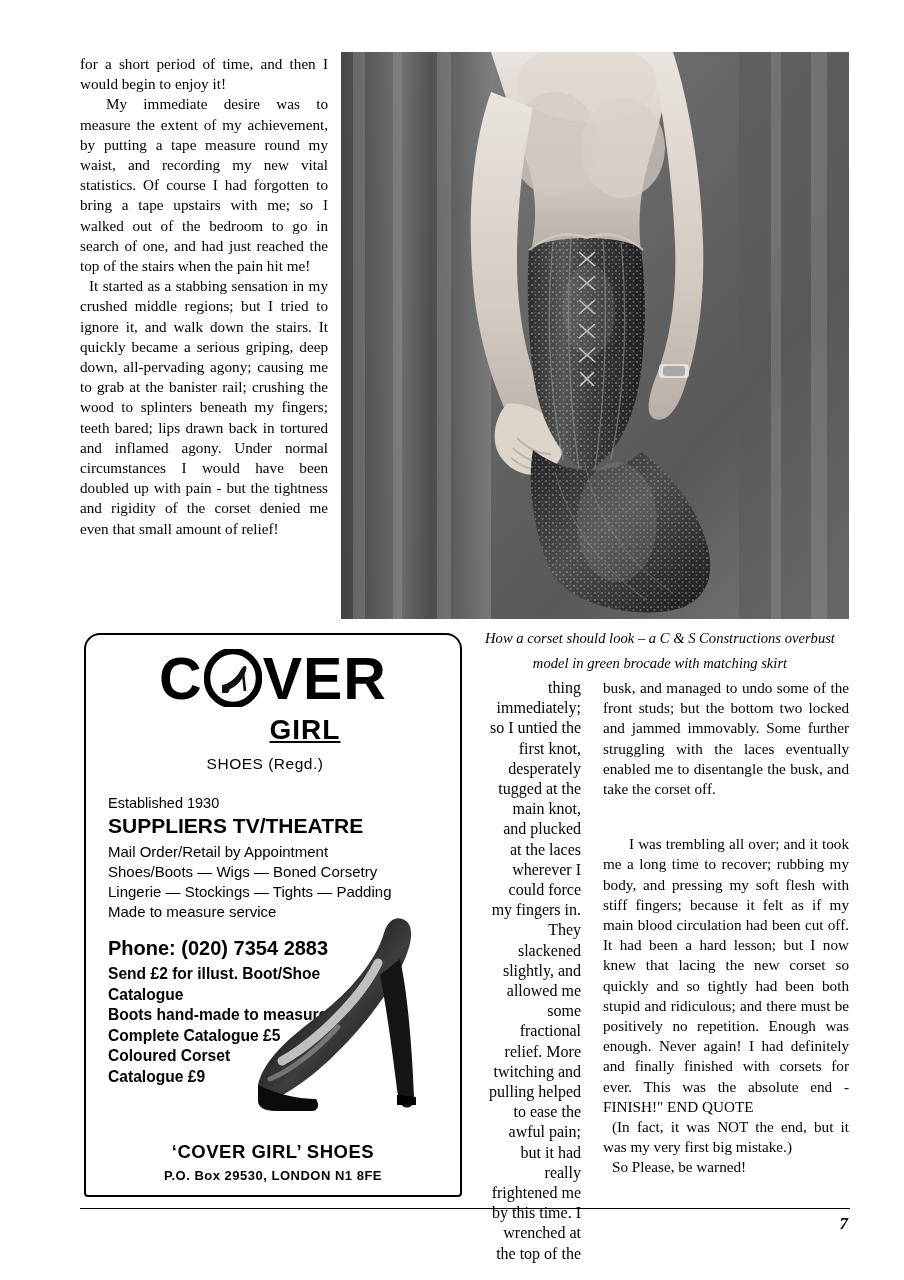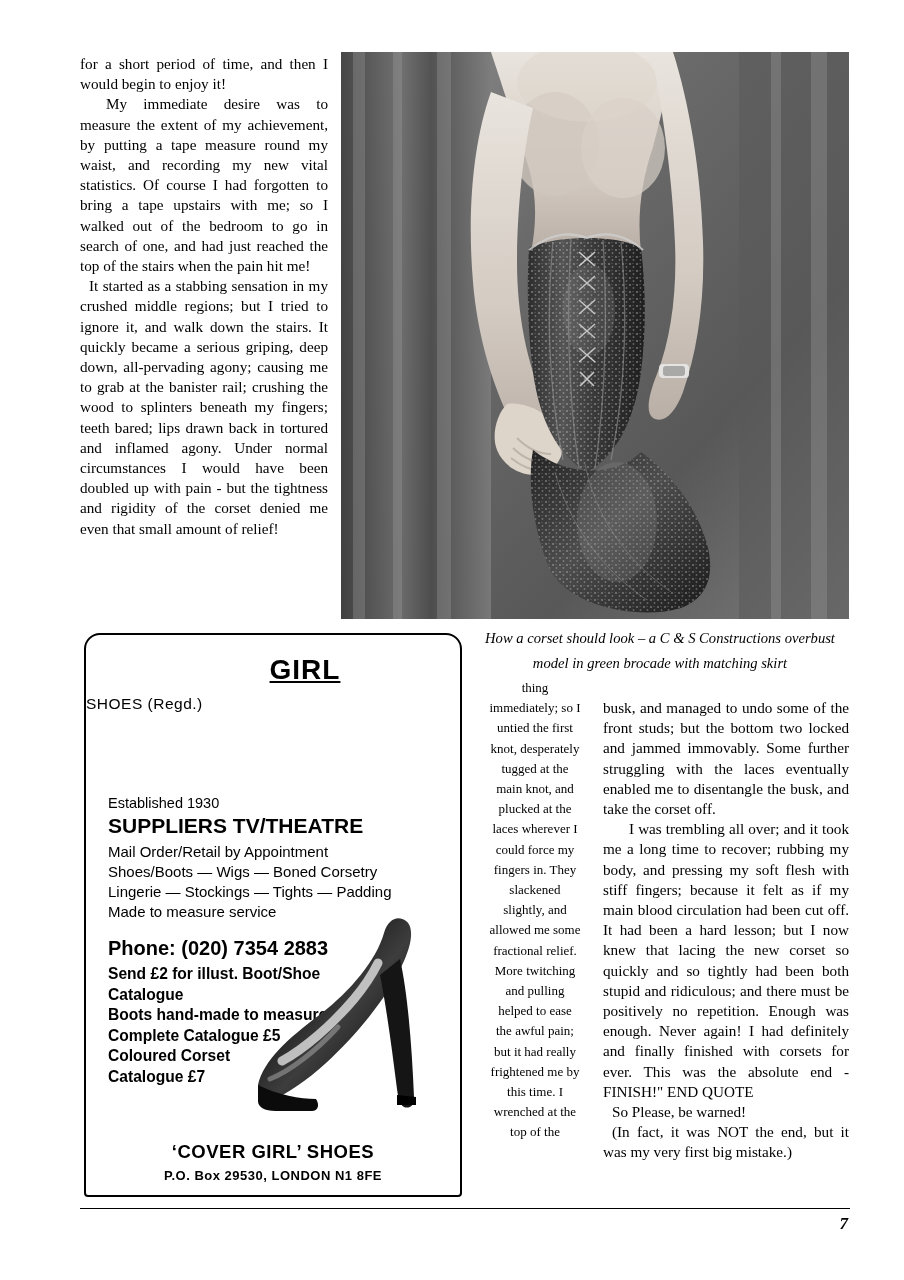--- a/index.html
+++ b/index.html
@@ -97,21 +97,21 @@
     display: block;
     text-align: center;
     padding-left: 64px;
     text-decoration: underline;
   }
   .ad-shoes-regd {
     font-family: "Liberation Sans", sans-serif;
     font-size: 15.5px;
     letter-spacing: 0.5px;
     display: block;
-    text-align: left;
+    text-align: center;
     padding-right: 16px;
     margin-top: 4px;
   }
   .o-shoe {
     display: inline-block;
     position: relative;
     width: 58px;
     height: 58px;
     vertical-align: -8px;
     margin: 0 1px;
@@ -157,35 +157,35 @@
     width: 220px;
     height: 230px;
   }
 
   
   .col-mid-bot {
     position: absolute;
     left: 489px;
     top: 678px;
     width: 92px;
-    font-size: 13px;
+    font-size: 16px;
     line-height: 20.2px;
-    text-align: center;
+    text-align: right;
   }
   .col-right-bot {
     position: absolute;
     left: 603px;
-    top: 698px;
+    top: 678px;
     width: 246px;
     font-size: 15.2px;
     line-height: 20.2px;
     text-align: justify;
   }
   .col-mid-bot p, .col-right-bot p { margin: 0; }
-  .col-right-bot p.indent { text-indent: 26px; }
+  .col-right-bot p.indent { text-indent: 26px; margin-top: 35px; }
   .col-right-bot p.small-indent { text-indent: 9px; }
 
   .rule {
     position: absolute;
     left: 80px;
     top: 1208px;
     width: 770px;
     border-top: 1.4px solid #000;
   }
   .folio {
@@ -308,41 +308,49 @@
 
       <ellipse cx="276" cy="470" rx="40" ry="60" fill="#8d8d8d" opacity="0.25"></ellipse>
       <ellipse cx="248" cy="258" rx="26" ry="46" fill="#9f9f9f" opacity="0.18"></ellipse>
     </svg>
   </div>
 
   <div class="caption">How a corset should look – a C &amp; S Constructions overbust model in green brocade with matching skirt</div>
 
   <div class="ad">
     <div class="ad-logo">
+      <span class="ad-cover"><span>C</span><span class="o-shoe">
+        <svg width="58" height="58" viewBox="0 0 58 58" xmlns="http://www.w3.org/2000/svg">
+          <ellipse cx="29" cy="29" rx="26" ry="27" fill="none" stroke="#000" stroke-width="6.5"></ellipse>
+          <path d="M18 36 C24 35 30 31 35 24 C37 20 39 17 41 17 C43 17 43 20 41 24 C38 31 33 37 26 40 L18 40 Z" fill="#111"></path>
+          <path d="M18 40 L26 40 L24 44 L18 44 Z" fill="#111"></path>
+          <path d="M39 24 L41 42" stroke="#111" stroke-width="2.6" fill="none"></path>
+        </svg>
+      </span><span>VER</span></span>
       <span class="ad-girl">GIRL</span>
       <span class="ad-shoes-regd">SHOES (Regd.)</span>
     </div>
 
     <div class="ad-text">
       <div class="ad-est">Established 1930</div>
       <div class="ad-suppliers">SUPPLIERS TV/THEATRE</div>
       <div class="ad-line">Mail Order/Retail by Appointment</div>
       <div class="ad-line">Shoes/Boots — Wigs — Boned Corsetry</div>
       <div class="ad-line">Lingerie — Stockings — Tights — Padding</div>
       <div class="ad-line">Made to measure service</div>
     </div>
 
     <div class="ad-phone-block">
       <div class="ad-phone">Phone: (020) 7354 2883</div>
       <div class="ad-b">Send £2 for illust. Boot/Shoe</div>
       <div class="ad-b">Catalogue</div>
       <div class="ad-b">Boots hand-made to measure</div>
       <div class="ad-b">Complete Catalogue £5</div>
       <div class="ad-b">Coloured Corset</div>
-      <div class="ad-b">Catalogue £7</div>
+      <div class="ad-b">Catalogue £9</div>
     </div>
 
     <div class="shoe-img">
       <svg width="220" height="230" viewBox="0 0 220 230" xmlns="http://www.w3.org/2000/svg">
         <defs>
           <linearGradient id="patent" x1="0" y1="0" x2="1" y2="1">
             <stop offset="0%" stop-color="#4a4a4a"></stop>
             <stop offset="25%" stop-color="#111"></stop>
             <stop offset="55%" stop-color="#3d3d3d"></stop>
             <stop offset="100%" stop-color="#000"></stop>
@@ -363,19 +371,19 @@
     </div>
   </div>
 
   <div class="col-mid-bot">
     <p>thing immediately; so I untied the first knot, desperately tugged at the main knot, and plucked at the laces wherever I could force my fingers in. They slackened slightly, and allowed me some fractional relief. More twitching and pulling helped to ease the awful pain; but it had really frightened me by this time. I wrenched at the top of the</p>
   </div>
 
   <div class="col-right-bot">
     <p>busk, and managed to undo some of the front studs; but the bottom two locked and jammed immovably. Some further struggling with the laces eventually enabled me to disentangle the busk, and take the corset off.</p>
     <p class="indent">I was trembling all over; and it took me a long time to recover; rubbing my body, and pressing my soft flesh with stiff fingers; because it felt as if my main blood circulation had been cut off. It had been a hard lesson; but I now knew that lacing the new corset so quickly and so tightly had been both stupid and ridiculous; and there must be positively no repetition. Enough was enough. Never again! I had definitely and finally finished with corsets for ever. This was the absolute end - FINISH!"        END QUOTE</p>
+    <p class="small-indent">(In fact, it was NOT the end, but it was my very first big mistake.)</p>
     <p class="small-indent">So Please, be warned!</p>
-    <p class="small-indent">(In fact, it was NOT the end, but it was my very first big mistake.)</p>
   </div>
 
   <div class="rule"></div>
   <div class="folio">7</div>
 </div>
 
 </body></html>

